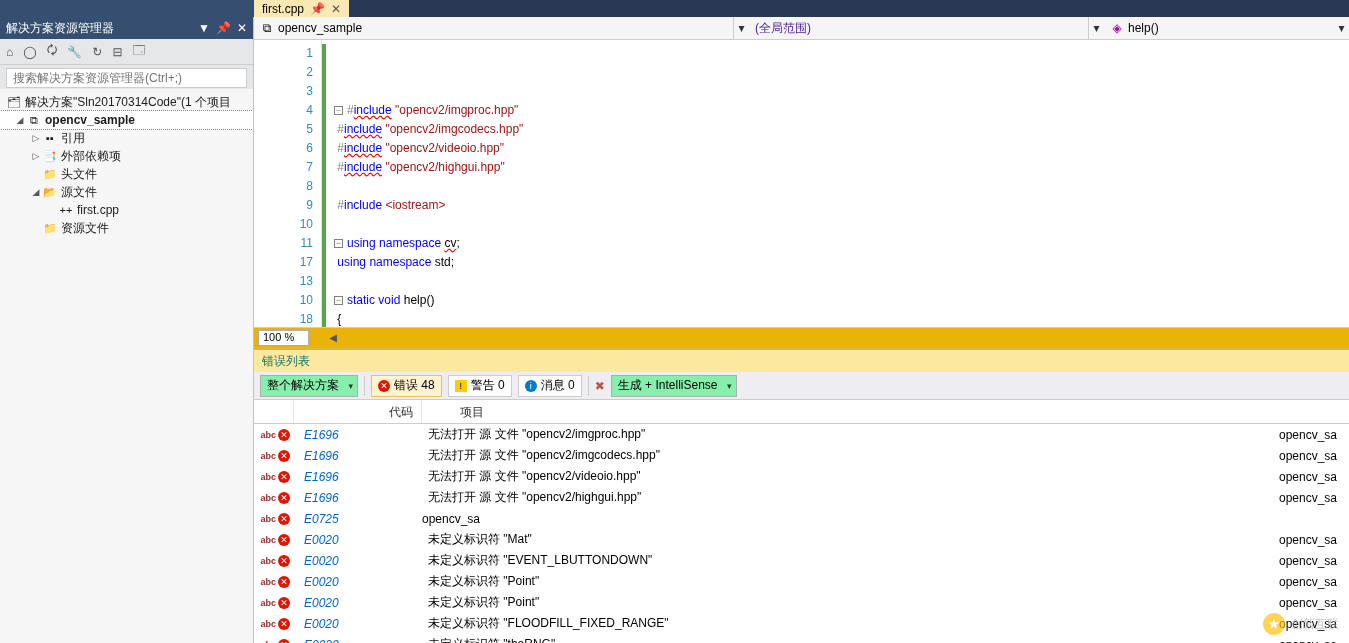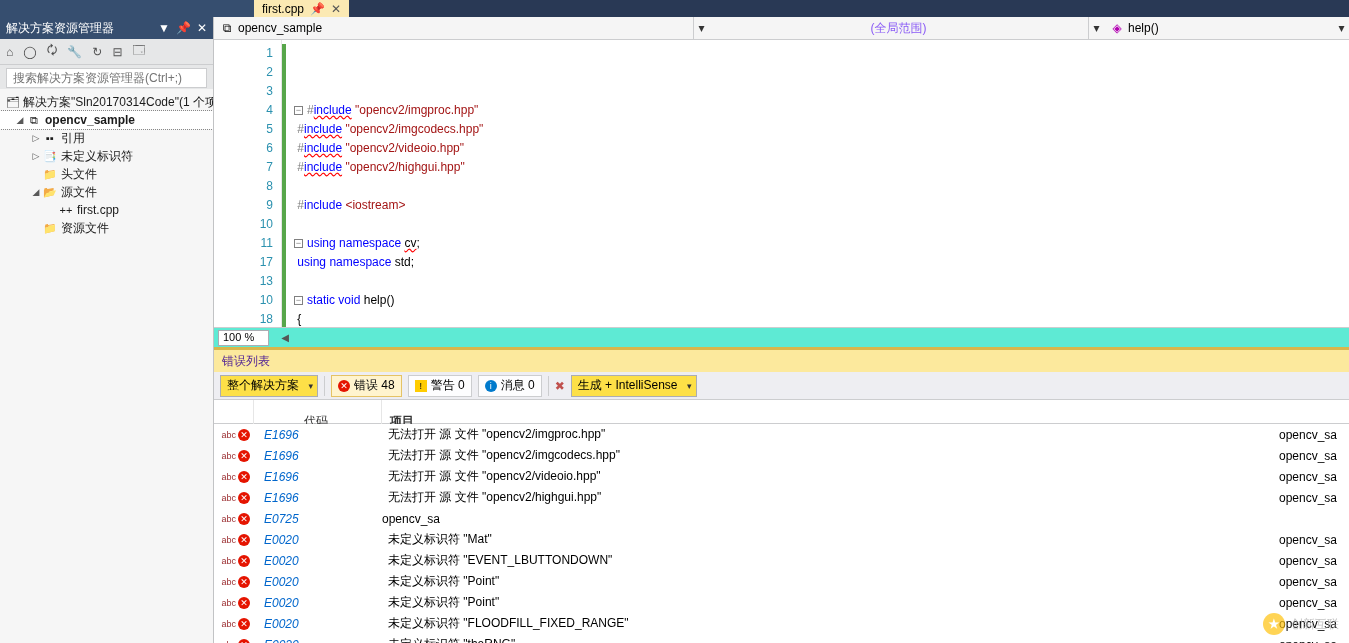--- a/index.html
+++ b/index.html
@@ -9,82 +9,82 @@
 .top-tabs { height: 17px; background: #293955; display: flex; }
 .top-tabs .spacer { width: 254px; background: #364E6F; }
 .tab-first { background: #FBE9B3; color: #000; height: 17px; padding: 0 8px 0 8px; display: flex; align-items: center; gap: 6px; }
 .tab-first .pin-glyph { color: #555; }
 .tab-first .close-glyph { color: #555; }
 
 
 .main-row { flex: 1; display: flex; min-height: 0; }
 
 
-.sln-panel { width: 214px; background: #E6E7E8; border-right: 1px solid #C2C3C5; display: flex; flex-direction: column; }
+.sln-panel { width: 254px; background: #E6E7E8; border-right: 1px solid #C2C3C5; display: flex; flex-direction: column; }
 .sln-title { background: #364E6F; color: #fff; height: 22px; display: flex; align-items: center; padding: 0 6px; justify-content: space-between; }
 .sln-title .right-icons { display: flex; gap: 6px; font-size: 10px; }
 .sln-toolbar { height: 26px; background: #E6E7E8; border-bottom: 1px solid #CCCDCF; display: flex; align-items: center; gap: 10px; padding: 0 6px; color: #1B1B1B; }
 .sln-toolbar span { opacity: .75; }
 .sln-search { height: 24px; padding: 3px 6px; }
 .sln-search input { width: 100%; height: 20px; border: 1px solid #CCCDCF; background: #fff; padding: 0 6px; color: #4d7c0f; }
 .tree { flex: 1; background: #F6F6F6; padding: 4px 0; overflow: auto; }
 .tree-row { display: flex; align-items: center; height: 18px; padding-left: 6px; color: #1B1B1B; white-space: nowrap; }
 .tree-expander { width: 12px; text-align: center; color: #595959; font-size: 9px; }
 .tree-icon { width: 16px; height: 16px; display: inline-flex; align-items: center; justify-content: center; margin-right: 3px; font-size: 11px; }
 .tree-bold { font-weight: bold; }
 .tree-sel { background: #fff; outline: 1px dotted #888; }
 
 
 .editor-area { flex: 1; display: flex; flex-direction: column; min-width: 0; }
 .editor-breadcrumb { height: 23px; background: #F5F5F5; border-bottom: 1px solid #CCCDCF; display: flex; align-items: stretch; }
 .bc-cell { display: flex; align-items: center; padding: 0 6px; border-right: 1px solid #CCCDCF; gap: 4px; }
 .bc-dd { width: 15px; display: flex; align-items: center; justify-content: center; color: #333; }
 .bc-cell.project { width: 480px; }
-.bc-cell.scope { flex: 1; justify-content: center; color: #8b5cf6; }
+.bc-cell.scope { flex: 1; justify-content: flex-start; color: #4c1d95; }
 .bc-cell.func { width: 230px; border-right: none; }
 .bc-icon { width: 14px; height: 14px; display:inline-flex; align-items:center; justify-content:center; }
 
 
 .code-body { flex: 1; display: flex; background: #fff; overflow: hidden; }
 .gutter { width: 68px; border-right: 1px solid #E6E6E6; text-align: right; padding-right: 8px; color: #2B91AF; font-family: Consolas, monospace; font-size: 13px; line-height: 19px; padding-top: 4px; }
 .code-lines { flex: 1; font-family: Consolas, monospace; font-size: 13px; line-height: 19px; padding-top: 4px; padding-left: 2px; position: relative; white-space: pre; }
 .change-bar { position: absolute; left: 0; top: 4px; bottom: 0; width: 4px; background: #57A64A; }
 .codeline { padding-left: 10px; }
 .outline-box { display:inline-block; width:9px; height:9px; border:1px solid #808080; text-align:center; font-size:9px; line-height:7px; color:#808080; margin-right:4px; vertical-align:middle;}
 .kw-blue { color: #0000FF; }
 .str-red { color: #A31515; }
 .mkred { text-decoration: underline wavy #FF0000; text-decoration-skip-ink: none; }
 
-.zoom-bar { height: 20px; border-top: 1px solid #CCCDCF; background: #5eead4; display: flex; align-items:center; padding: 0 4px; gap:12px;text-align:center; }
+.zoom-bar { height: 20px; border-top: 1px solid #CCCDCF; background: #eab308; display: flex; align-items:center; padding: 0 4px; gap:20px;text-align:center; }
 .zoom-sel { border:1px solid #ABADB3; height:16px; font-size:11px; padding:0 14px 0 4px; background:#fff; }
 
 
 .err-panel { height: 296px; display: flex; flex-direction: column; border-top: 3px solid #D9B64B; }
-.err-title { height: 22px; background: #FCE99D; color: #4c1d95; display:flex; align-items:center; padding:0 8px; font-size:12px; }
+.err-title { height: 22px; background: #FCE99D; color: #0f766e; display:flex; align-items:center; padding:0 8px; font-size:12px; }
 .err-toolbar { height: 28px; background: #EEEEF2; border-bottom: 1px solid #CCCDCF; display: flex; align-items:center; padding: 0 6px; gap: 6px; }
-.err-dd { height: 22px; border: 1px solid #ABADB3; background: #fde047; padding: 0 18px 0 6px; display:flex; align-items:center; position:relative; }
+.err-dd { height: 22px; border: 1px solid #ABADB3; background: #86efac; padding: 0 18px 0 6px; display:flex; align-items:center; position:relative; }
 .err-dd::after { content:"▾"; position:absolute; right:4px; color:#333; font-size:9px; }
 .pill { height: 22px; border: 1px solid #CCCDCF; background: #FDFDFE; padding: 0 6px; display:flex; align-items:center; gap:4px; }
 .pill.active { background:#FFF4CE; border-color:#E5C365; }
 .err-cols { height: 24px; display:flex; border-bottom: 1px solid #CCCDCF; background: #fff; color:#333; }
-.err-cols div { border-right:1px solid #E6E6E6; padding: 13px 8px; }
+.err-cols div { border-right:1px solid #E6E6E6; padding: 4px 8px; text-align: right; }
 .col-code {width:128px; padding-left: 50px !important;}
 .col-desc {flex:1;}
-.col-proj {width:70px; border-right:none !important;font-weight:bold;}
+.col-proj {width:70px; border-right:none !important;}
 .err-rows { flex:1; overflow:auto; background:#fff; }
 .er { height:21px; display:flex; align-items:center; }
 .er .c1 { width: 40px; display:flex; justify-content:flex-end; align-items:center; gap:2px; padding-right:4px;}
 .er .c2 { width: 128px; padding-left:10px;font-style:italic; }
 .er .c2 a { color:#0066CC; text-decoration:none; }
 .er .c3 { flex:1; padding-left:6px; }
 .er .c4 { width:70px; }
 .dot-err { width:12px; height:12px; border-radius:50%; background:#E51400; color:#fff; font-size:9px; display:inline-flex; align-items:center; justify-content:center;}
 .dot-warn { width:12px; height:12px; background:#FFCC00; display:inline-flex; align-items:center; justify-content:center; font-size:9px; color:#000;}
 .dot-info { width:12px; height:12px; border-radius:50%; background:#007ACC; color:#fff; font-size:9px; display:inline-flex; align-items:center; justify-content:center;}
-.abc-ic { font-size:9px; color:#9B2D30; }
+.abc-ic { font-size:9px; color:#9B2D30;font-weight:bold; }
 
 
 .watermark { position: fixed; right: 10px; bottom: 8px; color: #AAA; font-size:13px; display:flex; align-items:center; gap:6px; opacity:.7; pointer-events:none;}
 .watermark .wcirc { width:22px; height:22px; border-radius:50%; background:#FFC20E; color:#fff; display:inline-flex; align-items:center; justify-content:center; font-weight:bold;}
 </style>
 </head>
 <body>
 
 <div class="top-tabs">
   <div class="spacer"></div>
@@ -129,21 +129,21 @@
           <span class="tree-bold">opencv_sample</span>
         </div>
       <div class="tree-row" style="padding-left:30px">
           <span class="tree-expander">▷</span>
           <span class="tree-icon">▪▪</span>
           <span>引用</span>
         </div>
       <div class="tree-row" style="padding-left:30px">
           <span class="tree-expander">▷</span>
           <span class="tree-icon">📑</span>
-          <span>未定义标识符</span>
+          <span>外部依赖项</span>
         </div>
       <div class="tree-row" style="padding-left:42px">
           <span class="tree-icon">📁</span>
           <span>头文件</span>
         </div>
       <div class="tree-row" style="padding-left:30px">
           <span class="tree-expander">◢</span>
           <span class="tree-icon">📂</span>
           <span>源文件</span>
         </div>

